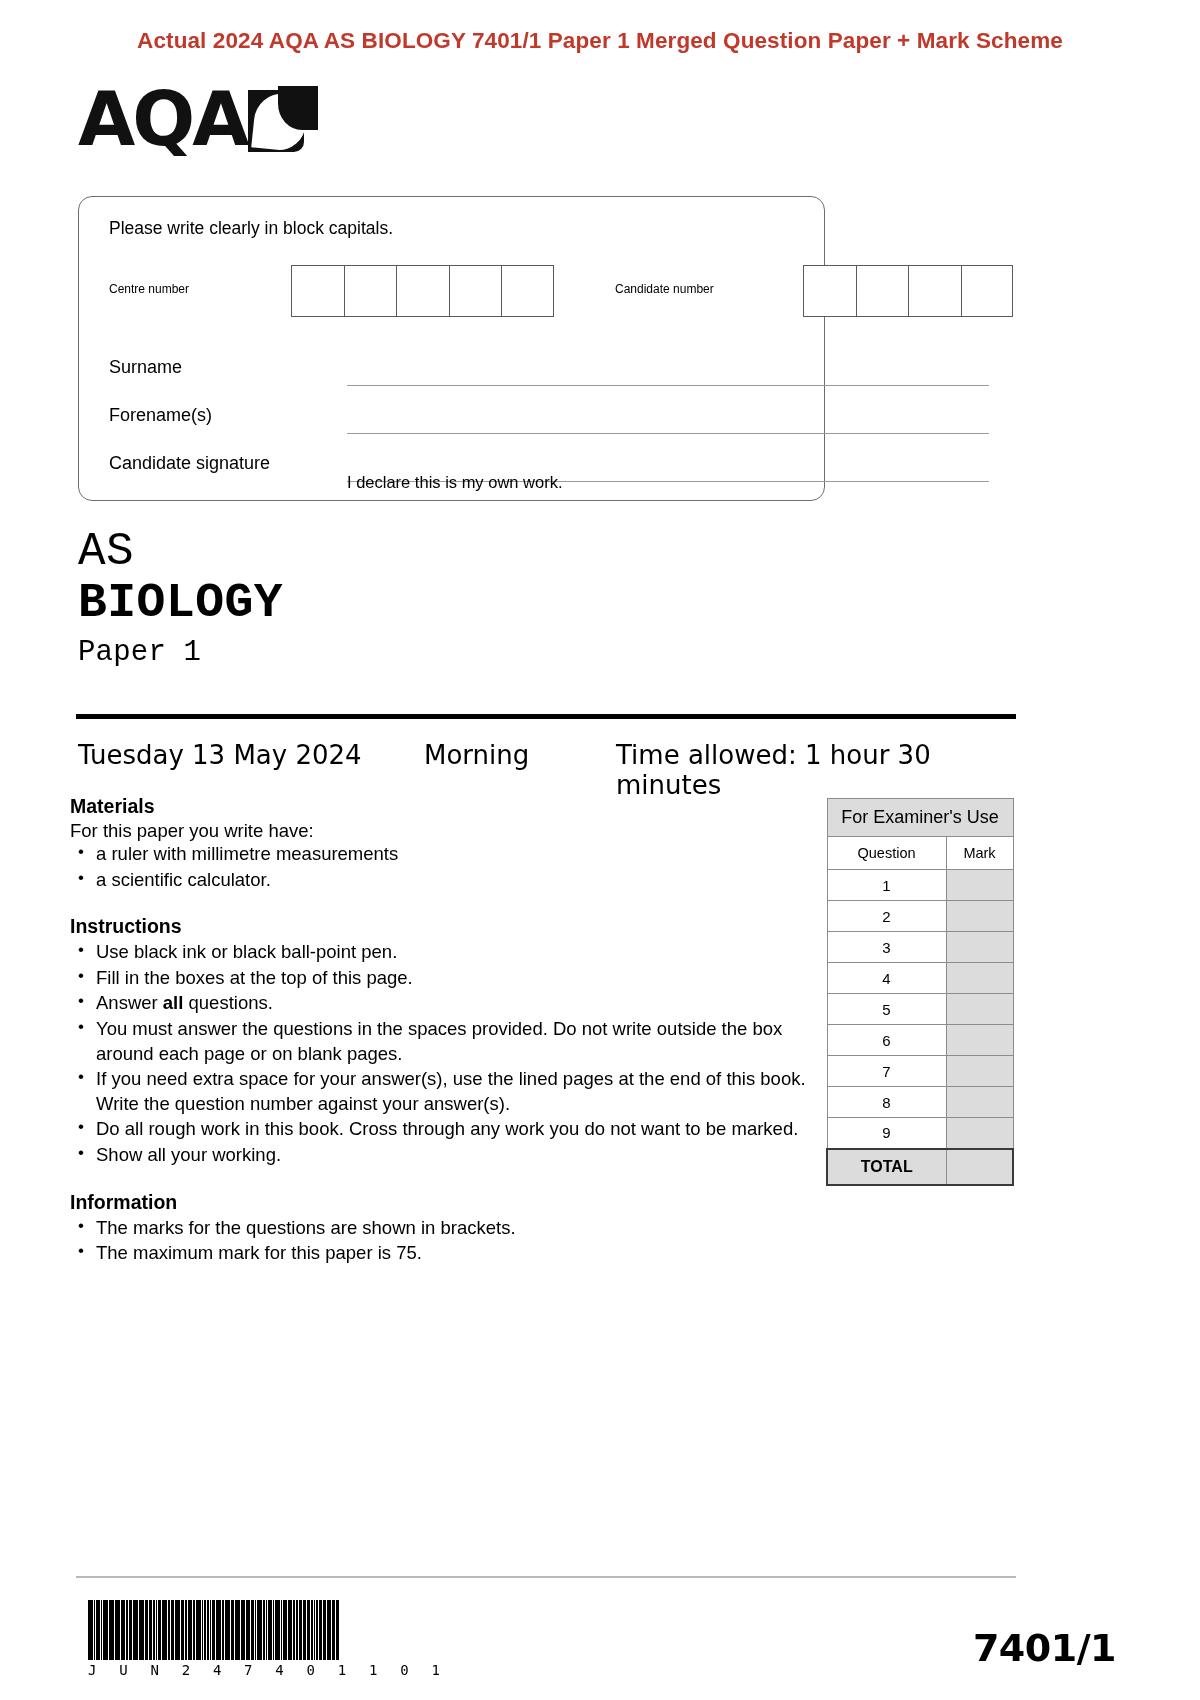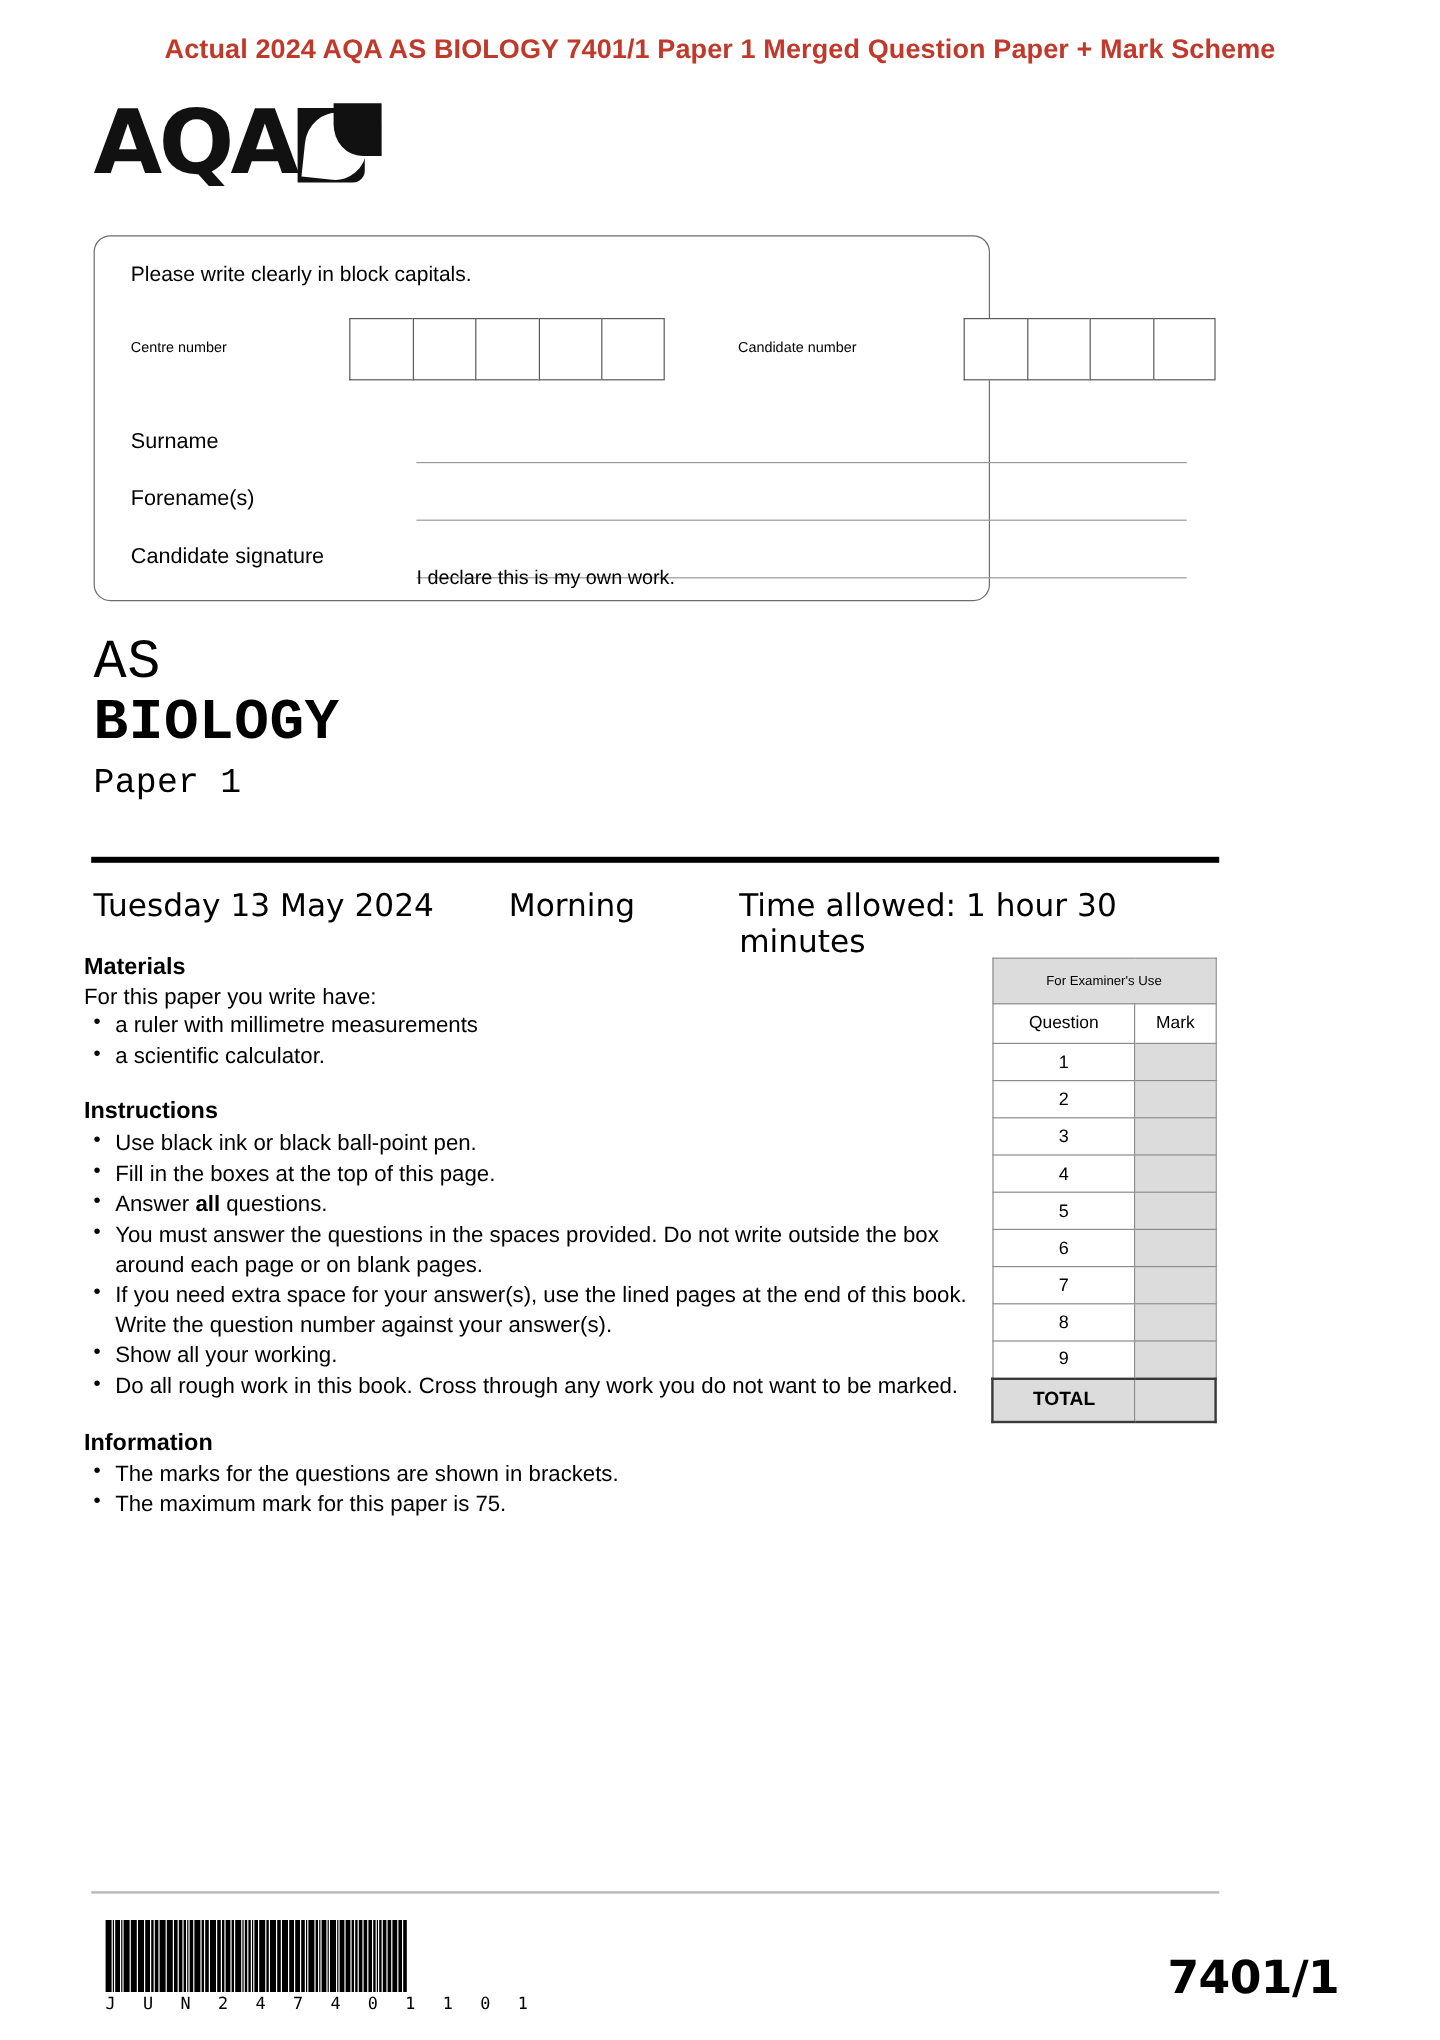--- a/index.html
+++ b/index.html
@@ -206,21 +206,21 @@
   }
   .extable td {
     border: 1.2px solid #8c8c8c;
     text-align: center;
     height: 31px;
     padding: 0;
     background: #fff;
   }
   .extable td.head {
     background: #dcdcdc;
-    font-size: 11px;
+    font-size: 18px;
     height: 38px;
   }
   .extable td.colhead {
     background: #fff;
     font-size: 14.5px;
     height: 33px;
   }
   .extable td.mark { background: #dcdcdc; }
   .extable tr.total td {
     background: #dcdcdc;
@@ -354,22 +354,22 @@
 
     <div class="gap-md"></div>
 
     <div class="sec-head">Instructions</div>
     <ul class="bl">
       <li>Use black ink or black ball-point pen.</li>
       <li>Fill in the boxes at the top of this page.</li>
       <li><span>Answer </span><b class="strong">all</b><span> questions.</span></li>
       <li>You must answer the questions in the spaces provided.  Do not write outside the box around each page or on blank pages.</li>
       <li>If you need extra space for your answer(s), use the lined pages at the end of this book.  Write the question number against your answer(s).</li>
+      <li>Do all rough work in this book.  Cross through any work you do not want to be marked.</li>
       <li>Show all your working.</li>
-      <li>Do all rough work in this book.  Cross through any work you do not want to be marked.</li>
     </ul>
 
     <div class="gap-md"></div>
 
     <div class="sec-head">Information</div>
     <ul class="bl">
       <li>The marks for the questions are shown in brackets.</li>
       <li>The maximum mark for this paper is 75.</li>
     </ul>
   </div>

